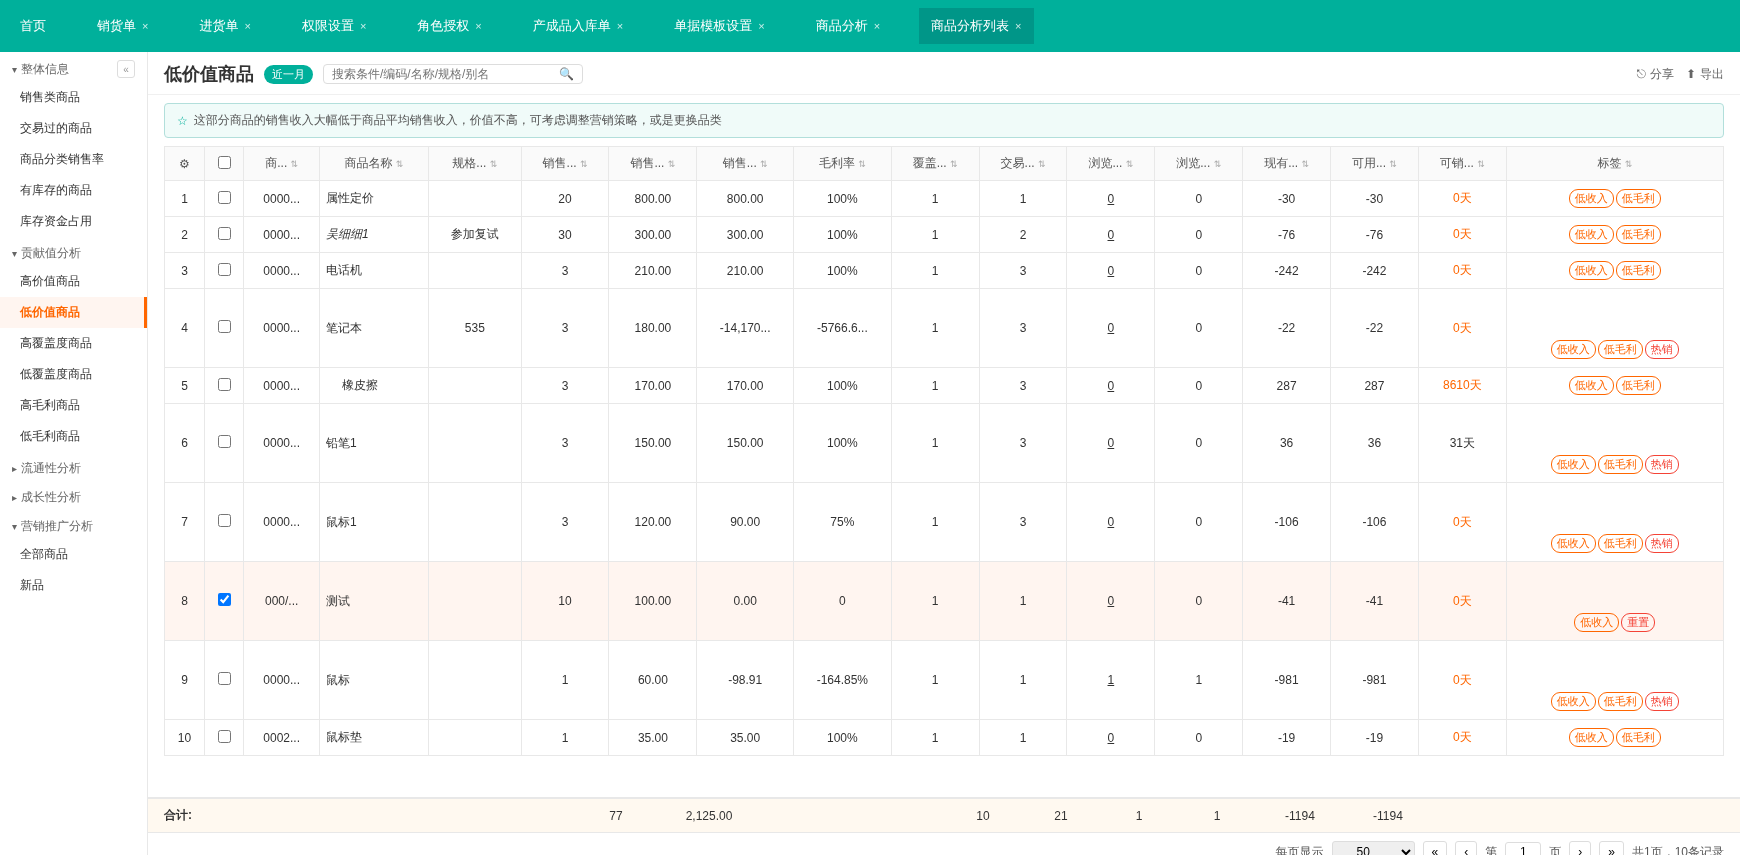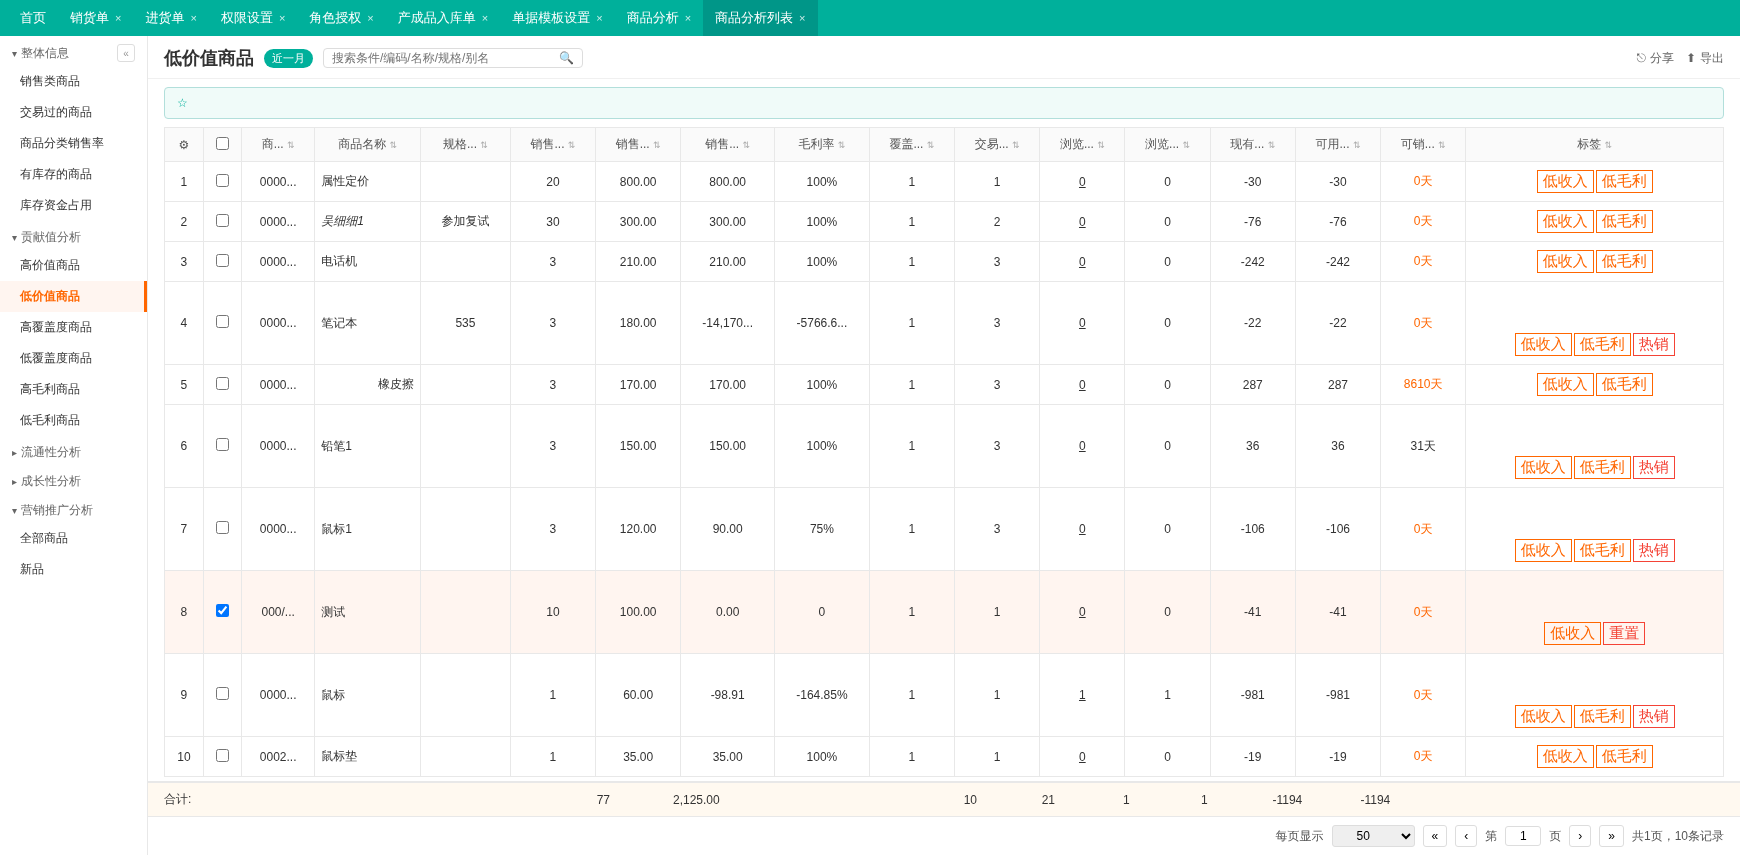--- a/index.html
+++ b/index.html
@@ -3,24 +3,25 @@
   <meta charset="utf-8">
   <style>
     * { box-sizing: border-box; margin: 0; padding: 0; }
     body { font-family: 'Microsoft YaHei', Arial, sans-serif; font-size: 12px; background: #f5f5f5; color: #333; overflow: hidden; }
 
     
     .top-nav {
       background: #00b09b;
       display: flex;
       align-items: center;
-      height: 36px;
+      height: 52px;
       padding: 0 8px;
       color: #fff;
       flex-shrink: 0;
+      gap: 27px;
     }
     .top-nav .nav-item {
       padding: 0 12px;
       height: 36px;
       line-height: 36px;
       cursor: pointer;
       font-size: 13px;
       white-space: nowrap;
       display: flex;
       align-items: center;
@@ -172,40 +173,40 @@
       padding: 7px 6px;
       text-align: center;
       color: #333;
       white-space: nowrap;
     }
     tbody tr.highlighted { background: #fff5f0; }
 
     .tag {
       display: inline-block;
       padding: 1px 5px;
-      border-radius: 0;
-      font-size: 15px;
+      border-radius: 9px;
+      font-size: 11px;
       margin: 1px;
     }
     .tag-orange { color: #ff6600; border: 1px solid #ff6600; }
     .tag-red { color: #f44336; border: 1px solid #f44336; margin-top: 44px; }
     .underline { text-decoration: underline; cursor: pointer; }
 
     
     .table-footer {
       background: #fff9f0;
       border-top: 2px solid #e8e8e8;
       display: flex;
       align-items: center;
       padding: 8px 16px;
       font-size: 12px;
       color: #333;
       flex-shrink: 0;
     }
-    .total-label { margin-right: 20px; font-weight: normal; }
+    .total-label { margin-right: 32px; font-weight: bold; }
 
     
     .pagination-bar {
       display: flex;
       align-items: center;
       justify-content: flex-end;
       padding: 8px 16px;
       border-top: 1px solid #e8e8e8;
       gap: 8px;
       font-size: 12px;
@@ -383,20 +384,21 @@
         </div>
         <div class="action-btn">
           <span>⬆</span>
           <span>导出</span>
         </div>
       </div>
     </div>
 
     <div class="info-banner">
       <span class="info-icon">☆</span>
+      <span>这部分商品的销售收入大幅低于商品平均销售收入，价值不高，可考虑调整营销策略，或是更换品类</span>
     </div>
 
     <div class="table-container">
       <table>
         <thead>
           <tr>
             <th>⚙</th>
             <th><input type="checkbox" style=""></th>
             <th>商... <span class="sort-icons">⇅</span></th>
             <th>商品名称 <span class="sort-icons">⇅</span></th>
@@ -489,21 +491,21 @@
       <td>0</td>
       <td>-22</td>
       <td>-22</td>
       <td style="color:#ff6600">0天</td>
       <td><span class="tag tag-orange">低收入</span><span class="tag tag-orange">低毛利</span><span class="tag tag-red">热销</span></td>
     </tr>
             <tr>
       <td>5</td>
       <td><input type="checkbox" style=""></td>
       <td>0000...</td>
-      <td style="text-align:right;padding-left:22px;">橡皮擦</td>
+      <td style="text-align:left;padding-left:22px;">橡皮擦</td>
       <td></td>
       <td>3</td>
       <td>170.00</td>
       <td>170.00</td>
       <td>100%</td>
       <td>1</td>
       <td>3</td>
       <td><span class="underline">0</span></td>
       <td>0</td>
       <td>287</td>

